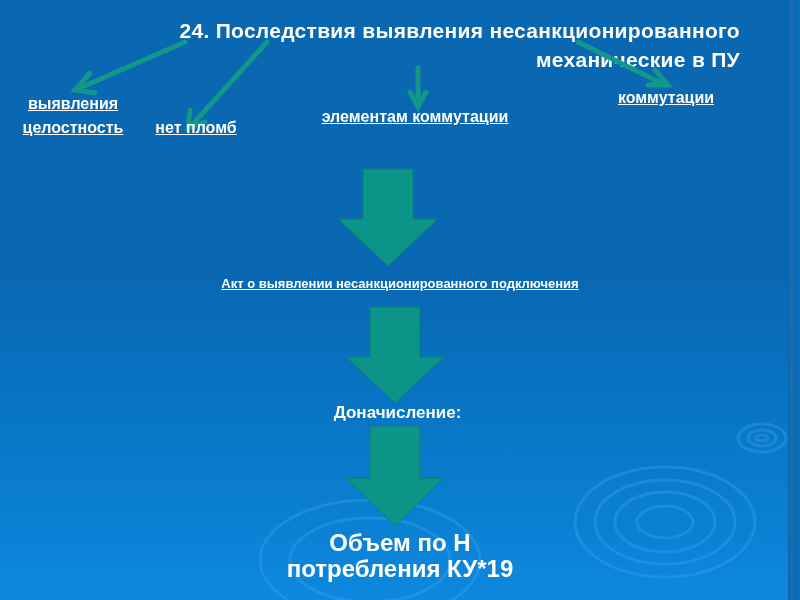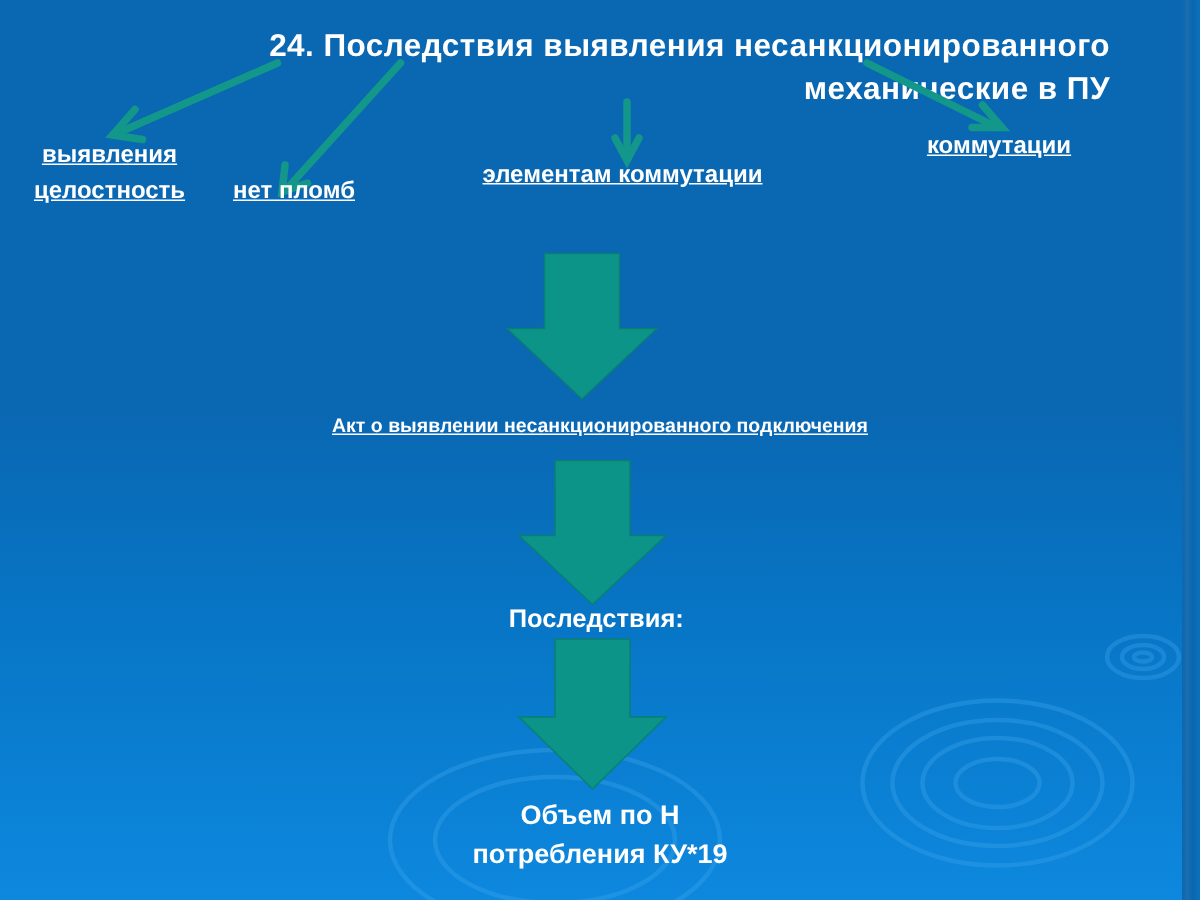--- a/index.html
+++ b/index.html
@@ -73,18 +73,18 @@
 </div>
 <div class="label" style="left:290px; top:105px; width:250px;">
   <div>элементам коммутации</div>
 </div>
 <div class="label" style="left:585px; top:86px; width:162px;">
   <div>коммутации</div>
 </div>
 
 <div class="label" style="left:80px; top:272px; width:640px; font-size:13px;">Акт о выявлении несанкционированного подключения</div>
 
-<div class="text" style="left:280px; top:403px; width:235px;">Последствия:</div>
+<div class="text" style="left:280px; top:403px; width:235px;">Доначисление:</div>
 
-<div class="text" style="left:270px; top:530px; width:260px; font-size:18px; line-height:26px;">
+<div class="text" style="left:270px; top:530px; width:260px; font-size:24px; line-height:26px;">
   <div>Объем по Н</div>
   <div>потребления КУ*19</div>
 </div>
 
 </body></html>

